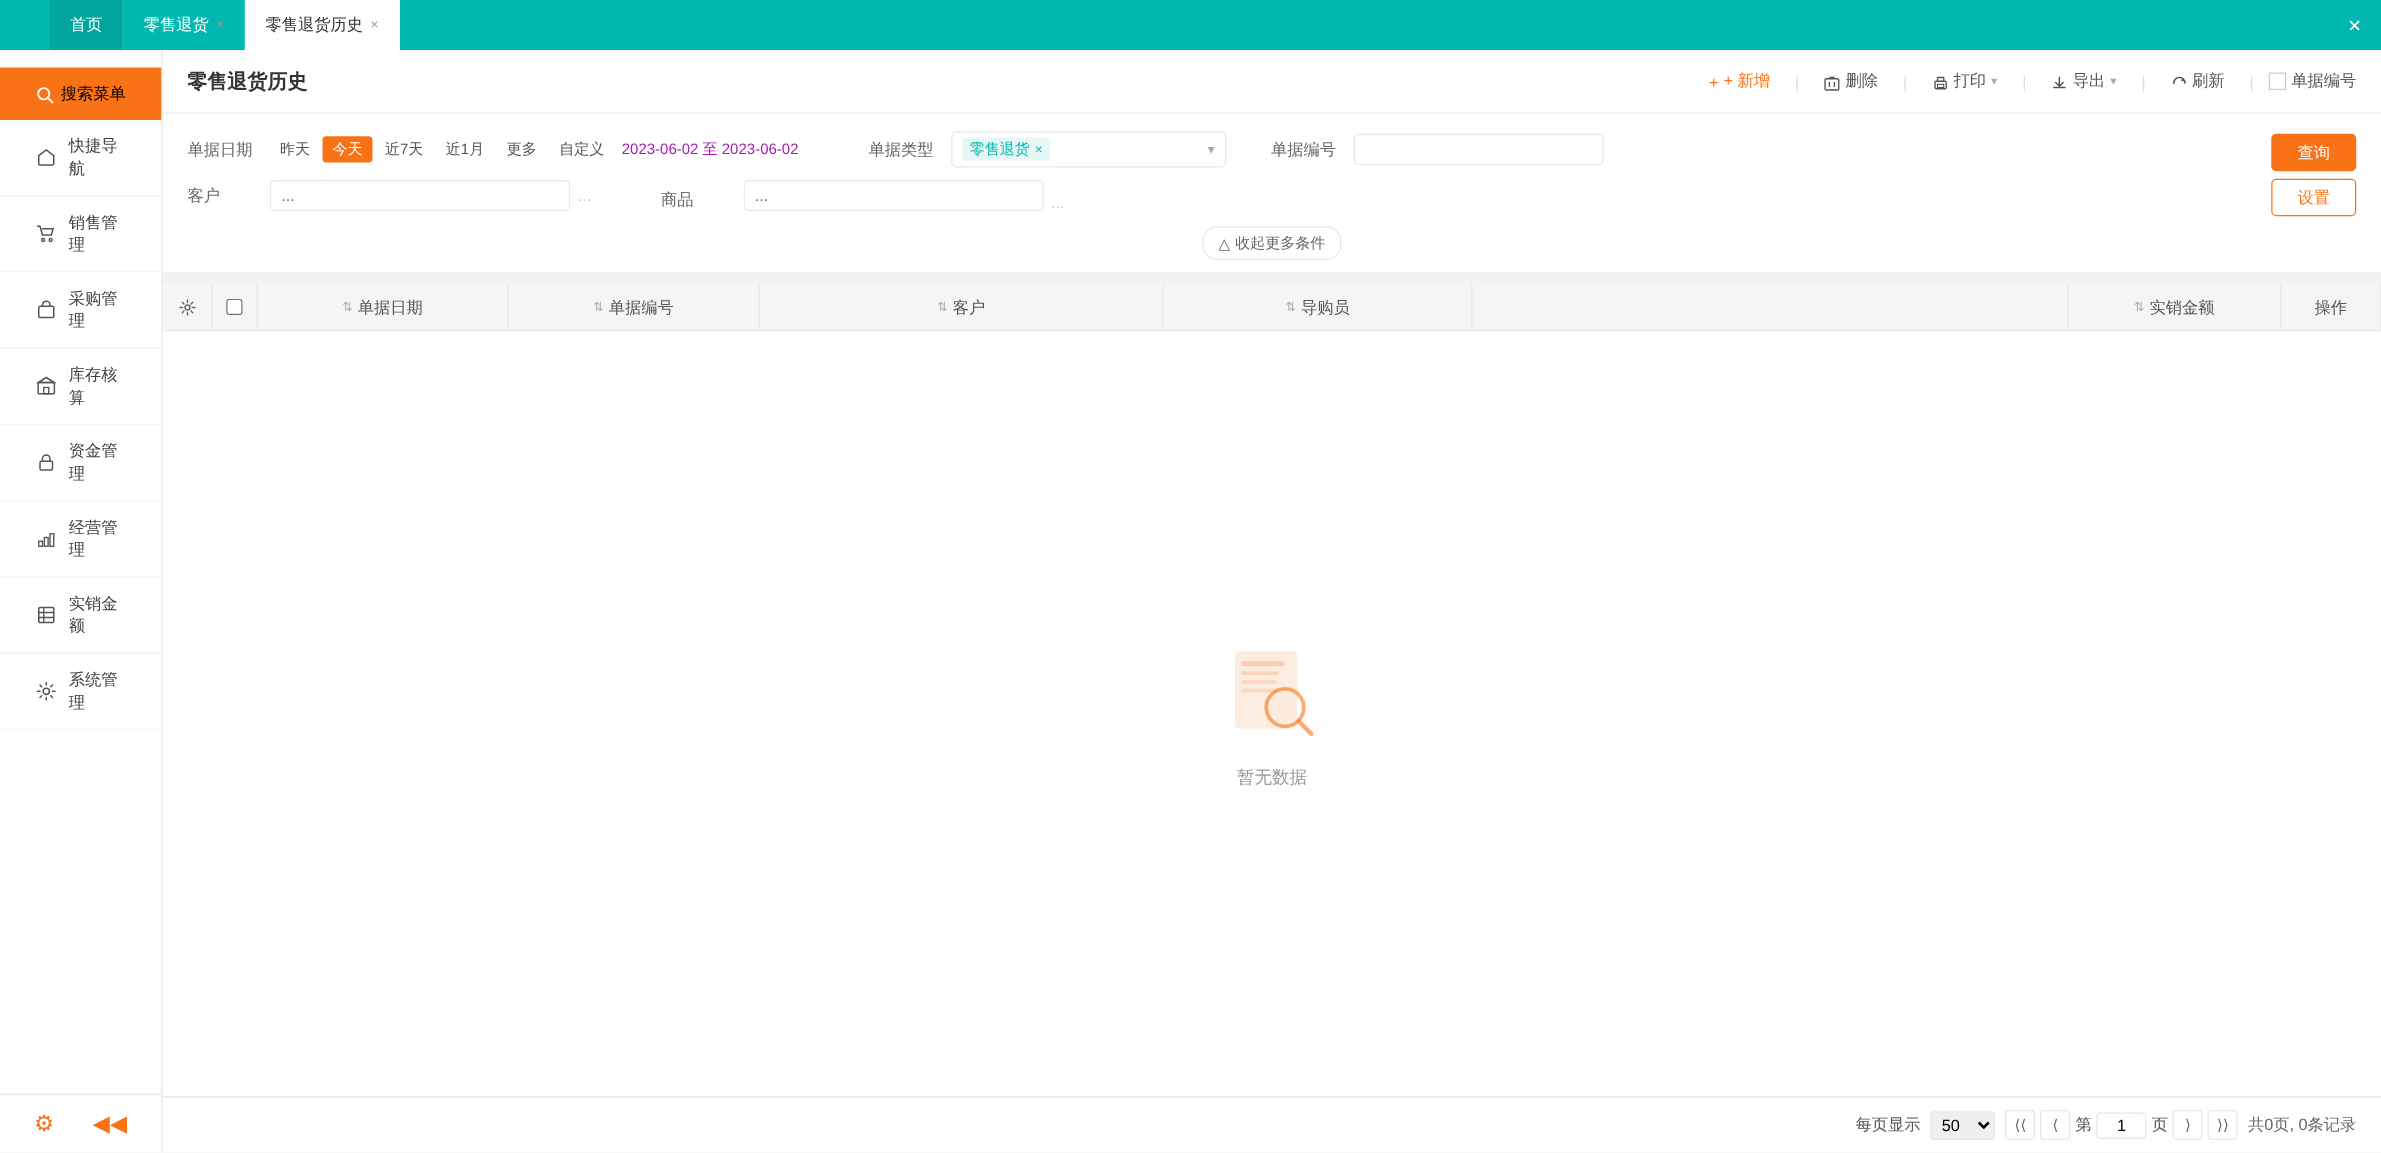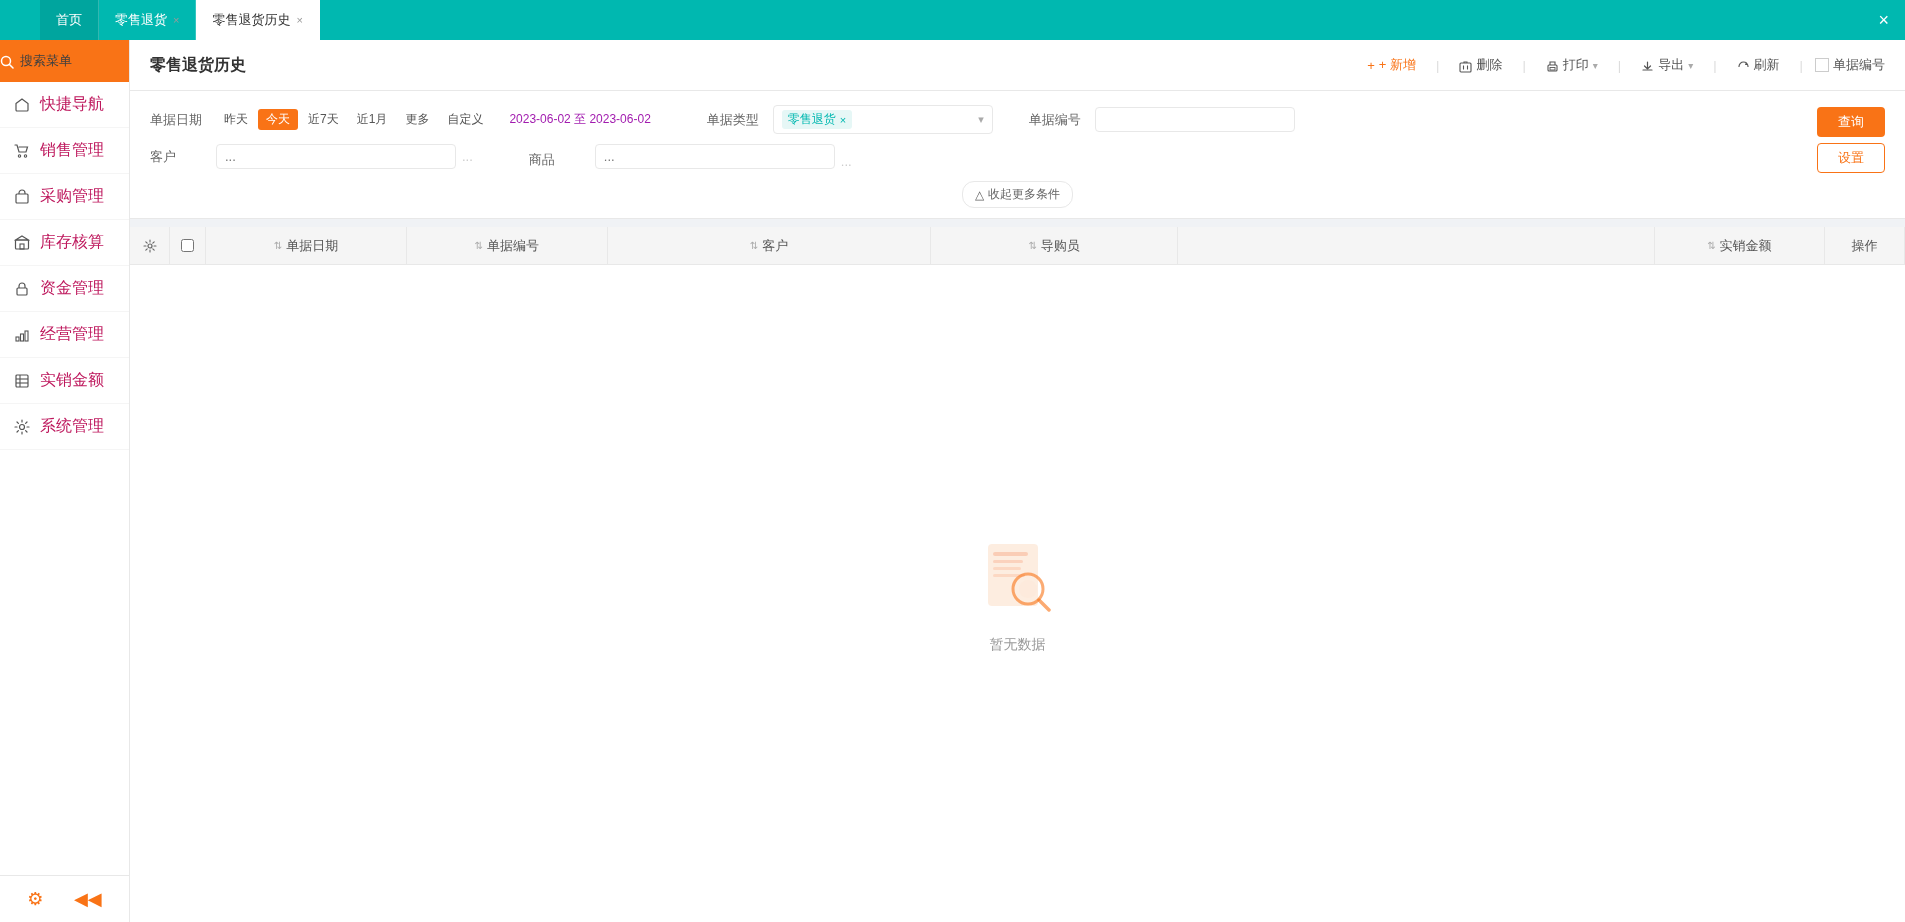--- a/index.html
+++ b/index.html
@@ -13,41 +13,41 @@
     .tab.active { background: #fff; color: #333; }
     .tab .close-icon { font-size: 11px; color: #999; cursor: pointer; }
     .tab.active .close-icon { color: #999; }
     .top-bar-right { padding: 0 16px; color: #fff; font-size: 18px; cursor: pointer; }
 
     
     .main-layout { display: flex; flex: 1; overflow: hidden; }
 
     
     .sidebar { width: 130px; background: #fff; display: flex; flex-direction: column; border-right: 1px solid #e8e8e8; flex-shrink: 0; }
-    .sidebar-search { background: #f97316; display: flex; align-items: center; height: 42px; color: #404040; font-size: 13px; gap: 6px; cursor: pointer; }
-    .sidebar-item { display: flex; align-items: center; padding: 12px 12px; cursor: pointer; gap: 8px; color: #be185d; font-size: 16px; border-bottom: 1px solid #f5f5f5; }
+    .sidebar-search { background: #f97316; display: flex; align-items: center; justify-content: center; height: 42px; color: #000000; font-size: 13px; gap: 6px; cursor: pointer; margin-top: 14px; }
+    .sidebar-item { display: flex; align-items: center; padding: 12px 27px; cursor: pointer; gap: 8px; color: #404040; font-size: 13px; border-bottom: 1px solid #f5f5f5; }
     .sidebar-item-icon { width: 20px; height: 20px; display: flex; align-items: center; justify-content: center; flex-shrink: 0; }
     .sidebar-bottom { margin-top: auto; display: flex; align-items: center; justify-content: space-around; padding: 12px; border-top: 1px solid #e8e8e8; }
     .sidebar-bottom-icon { color: #f97316; font-size: 18px; cursor: pointer; }
 
     
     .content { flex: 1; display: flex; flex-direction: column; overflow: hidden; }
 
     
     .page-header { background: #fff; padding: 12px 20px; display: flex; align-items: center; justify-content: space-between; border-bottom: 1px solid #e8e8e8; flex-shrink: 0; }
     .page-title { font-size: 16px; font-weight: bold; color: #333; }
     .page-actions { display: flex; align-items: center; gap: 12px; }
     .action-btn { display: flex; align-items: center; gap: 4px; color: #555; font-size: 13px; cursor: pointer; padding: 4px 8px; }
     .display-toggle { display: flex; align-items: center; gap: 4px; font-size: 13px; color: #555; cursor: pointer; }
     .checkbox-square { width: 14px; height: 14px; border: 1px solid #ccc; display: inline-block; background: #fff; }
 
     
     .filter-area { background: #fff; padding: 14px 20px 10px; border-bottom: 1px solid #e8e8e8; flex-shrink: 0; }
     .filter-label { color: #666; font-size: 13px; min-width: 60px; flex-shrink: 0; }
-    .date-options { display: flex; align-items: flex-end; gap: 2px; margin-right: 12px; }
+    .date-options { display: flex; align-items: flex-end; gap: 2px; margin-right: 0; }
     .date-btn { padding: 2px 8px; font-size: 12px; color: #555; cursor: pointer; border-radius: 3px; }
     .date-btn.active { background: #f97316; color: #fff; border-radius: 3px; }
     .date-range { font-size: 12px; color: #a21caf; margin-right: 20px; }
     .filter-select { display: flex; align-items: center; gap: 4px; border: 1px solid #e8e8e8; border-radius: 4px; padding: 4px 8px; min-width: 220px; font-size: 13px; cursor: pointer; background: #fff; }
     .filter-tag { background: #e6f7f6; color: #00b8b0; border-radius: 3px; padding: 1px 6px; font-size: 12px; display: flex; align-items: center; gap: 4px; }
     .filter-tag-close { cursor: pointer; color: #00b8b0; font-size: 11px; }
     .filter-input { border: 1px solid #e8e8e8; border-radius: 4px; padding: 4px 8px; font-size: 13px; min-width: 200px; color: #333; outline: none; }
     .filter-field-input { border: 1px solid #e8e8e8; border-radius: 4px; padding: 4px 8px; font-size: 13px; min-width: 180px; color: #999; outline: none; }
     .more-dots { color: #ccc; font-size: 13px; }
     .collapse-btn { display: flex; align-items: center; justify-content: center; gap: 4px; color: #666; font-size: 12px; cursor: pointer; padding: 4px 12px; border: 1px solid #e8e8e8; border-radius: 12px; background: #fff; width: fit-content; margin: 0 auto; }
@@ -379,16 +379,34 @@
           <rect x="20" y="40" width="32" height="3" rx="1.5" fill="#f9b899" opacity="0.4"></rect>
 
           <circle cx="55" cy="55" r="15" fill="none" stroke="#f97316" stroke-width="3" opacity="0.6"></circle>
           <line x1="66" y1="66" x2="76" y2="76" stroke="#f97316" stroke-width="3.5" stroke-linecap="round" opacity="0.6"></line>
 
           <circle cx="55" cy="55" r="9" fill="#fde8d8" opacity="0.5"></circle>
         </svg>
         <span class="empty-text">暂无数据</span>
       </div>
 
+      <div class="pagination">
+        <span>每页显示</span>
+        <select class="page-size-select">
+          <option value="20">20</option>
+          <option value="50" selected="">50</option>
+          <option value="100">100</option>
+        </select>
+        <div class="page-nav">
+          <span class="page-nav-btn">⟨⟨</span>
+          <span class="page-nav-btn">⟨</span>
+          <span>第</span>
+          <input class="page-input" type="text" value="1" style="">
+          <span>页</span>
+          <span class="page-nav-btn">⟩</span>
+          <span class="page-nav-btn">⟩⟩</span>
+        </div>
+        <span class="page-info">共0页, 0条记录</span>
+      </div>
     </div>
 
   </div>
 </div>
 
 </body></html>

